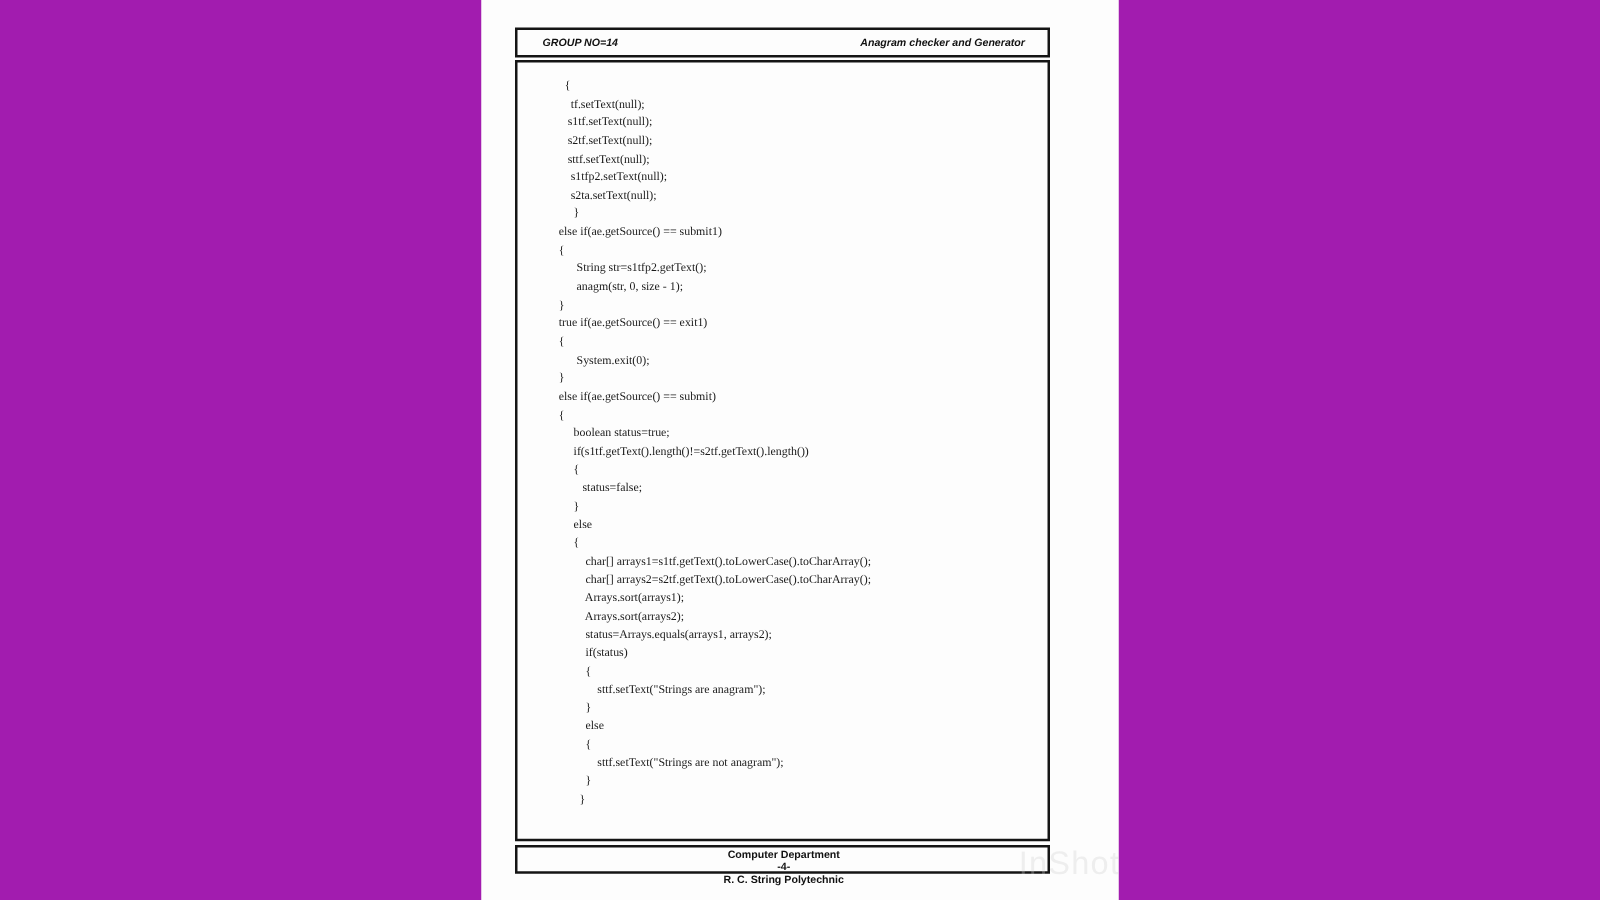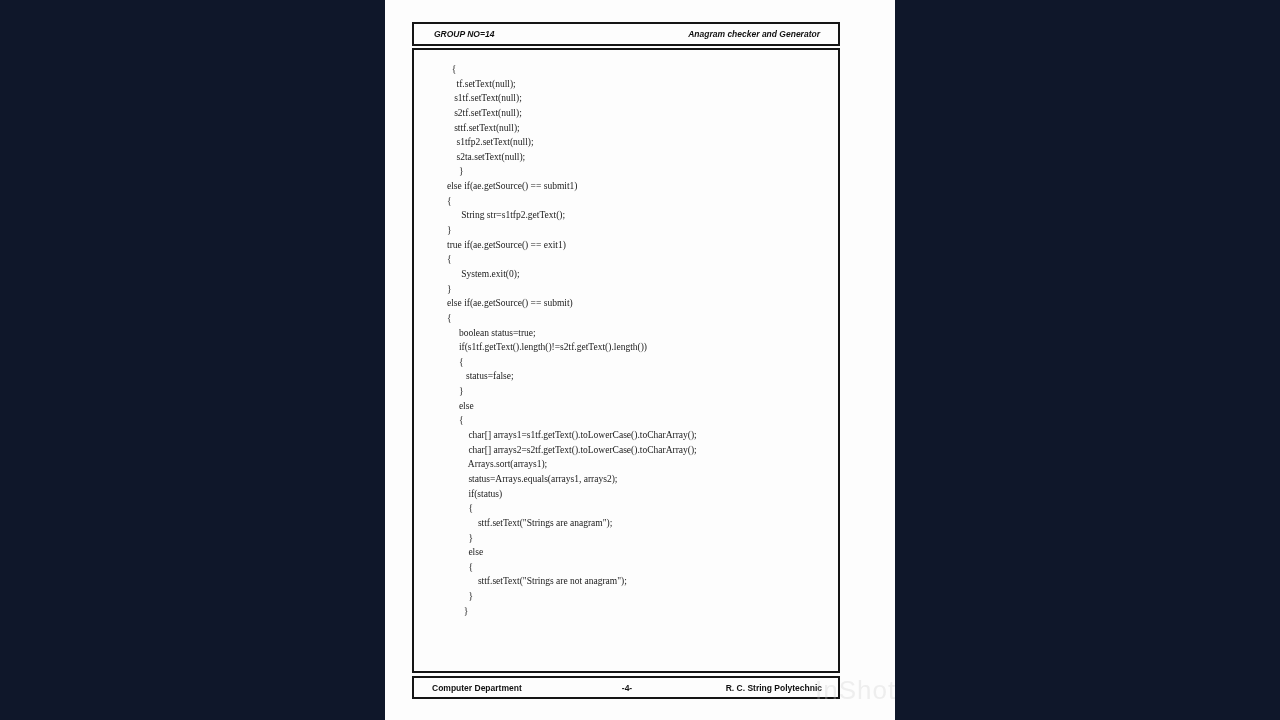--- a/index.html
+++ b/index.html
@@ -1,20 +1,20 @@
 <!DOCTYPE html>
 <html><head>
 <meta charset="utf-8">
 <style>
   * { margin: 0; padding: 0; box-sizing: border-box; }
   html, body { width: 1280px; height: 720px; overflow: hidden; background: #000; }
   .stage {
     position: relative;
     width: 1280px; height: 720px;
-    background: #0f172a;
+    background: #a21caf;
     font-family: "Liberation Serif", serif;
   }
   .video-frame {
     position: absolute;
     left: 385px; top: 0;
     width: 510px; height: 720px;
     background: #fdfdfd;
   }
   .doc-box {
     position: absolute;
@@ -50,20 +50,21 @@
   }
   .footer-box {
     top: 676px; height: 23px;
     display: flex;
     align-items: center;
     padding: 0 16px 0 18px;
     font-family: "Liberation Sans", sans-serif;
     font-weight: bold;
     font-size: 8.5px;
     color: #111;
+    flex-direction: column;
   }
   .footer-left  { flex: 1; text-align: left; }
   .footer-center{ flex: 0 0 auto; text-align: center; }
   .footer-right { flex: 1; text-align: right; }
   .watermark {
     position: absolute;
     left: 815px; top: 668px;
     width: 110px; height: 50px;
     font-family: "Liberation Sans", sans-serif;
     font-weight: normal;
@@ -92,37 +93,39 @@
           <div class="code-line">    tf.setText(null);</div>
           <div class="code-line">   s1tf.setText(null);</div>
           <div class="code-line">   s2tf.setText(null);</div>
           <div class="code-line">   sttf.setText(null);</div>
           <div class="code-line">    s1tfp2.setText(null);</div>
           <div class="code-line">    s2ta.setText(null);</div>
           <div class="code-line">     }</div>
           <div class="code-line">else if(ae.getSource() == submit1)</div>
           <div class="code-line">{</div>
           <div class="code-line">      String str=s1tfp2.getText();</div>
+          <div class="code-line">      anagm(str, 0, size - 1);</div>
           <div class="code-line">}</div>
           <div class="code-line">true if(ae.getSource() == exit1)</div>
           <div class="code-line">{</div>
           <div class="code-line">      System.exit(0);</div>
           <div class="code-line">}</div>
           <div class="code-line">else if(ae.getSource() == submit)</div>
           <div class="code-line">{</div>
           <div class="code-line">     boolean status=true;</div>
           <div class="code-line">     if(s1tf.getText().length()!=s2tf.getText().length())</div>
           <div class="code-line">     {</div>
           <div class="code-line">        status=false;</div>
           <div class="code-line">     }</div>
           <div class="code-line">     else</div>
           <div class="code-line">     {</div>
           <div class="code-line">         char[] arrays1=s1tf.getText().toLowerCase().toCharArray();</div>
           <div class="code-line">         char[] arrays2=s2tf.getText().toLowerCase().toCharArray();</div>
           <div class="code-line">         Arrays.sort(arrays1);</div>
+          <div class="code-line">         Arrays.sort(arrays2);</div>
           <div class="code-line">         status=Arrays.equals(arrays1, arrays2);</div>
           <div class="code-line">         if(status)</div>
           <div class="code-line">         {</div>
           <div class="code-line">             sttf.setText("Strings are anagram");</div>
           <div class="code-line">         }</div>
           <div class="code-line">         else</div>
           <div class="code-line">         {</div>
           <div class="code-line">             sttf.setText("Strings are not anagram");</div>
           <div class="code-line">         }</div>
           <div class="code-line">       }</div>

